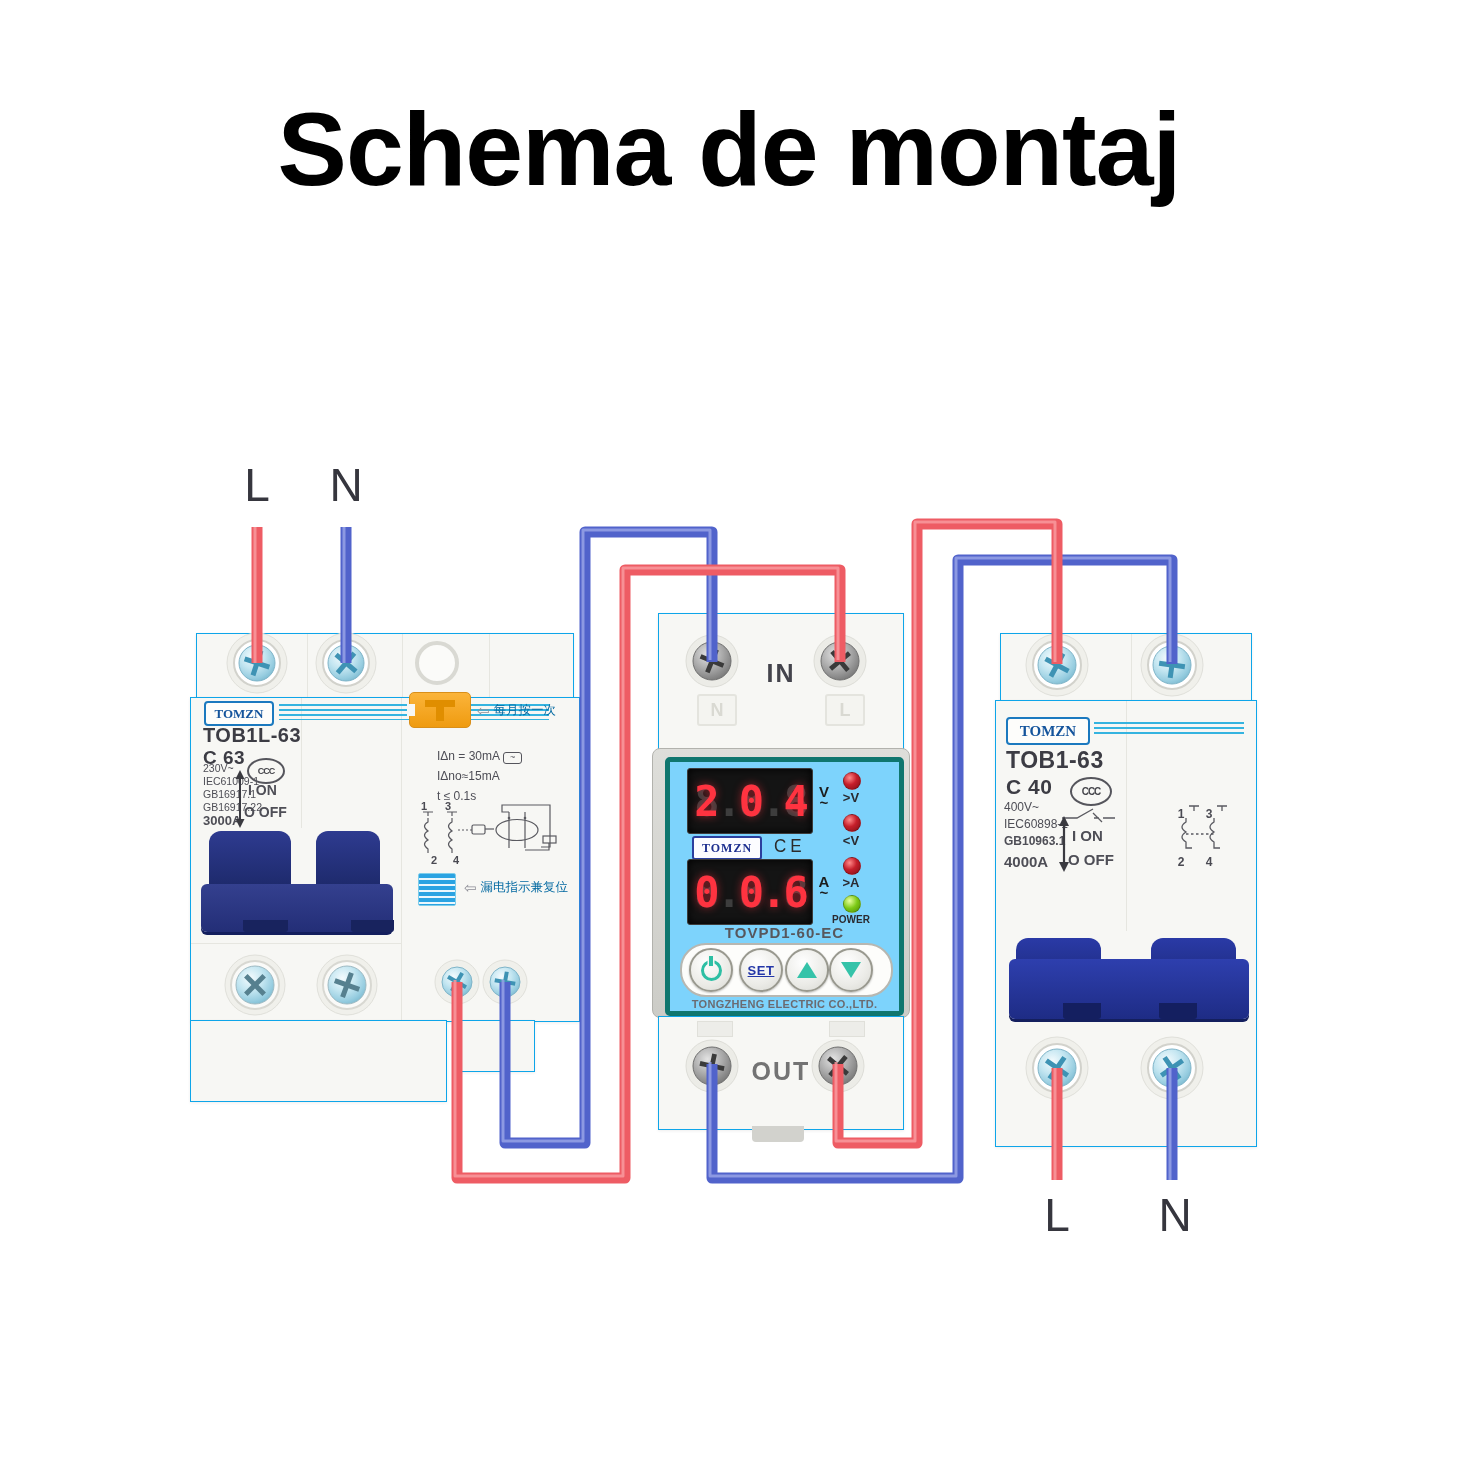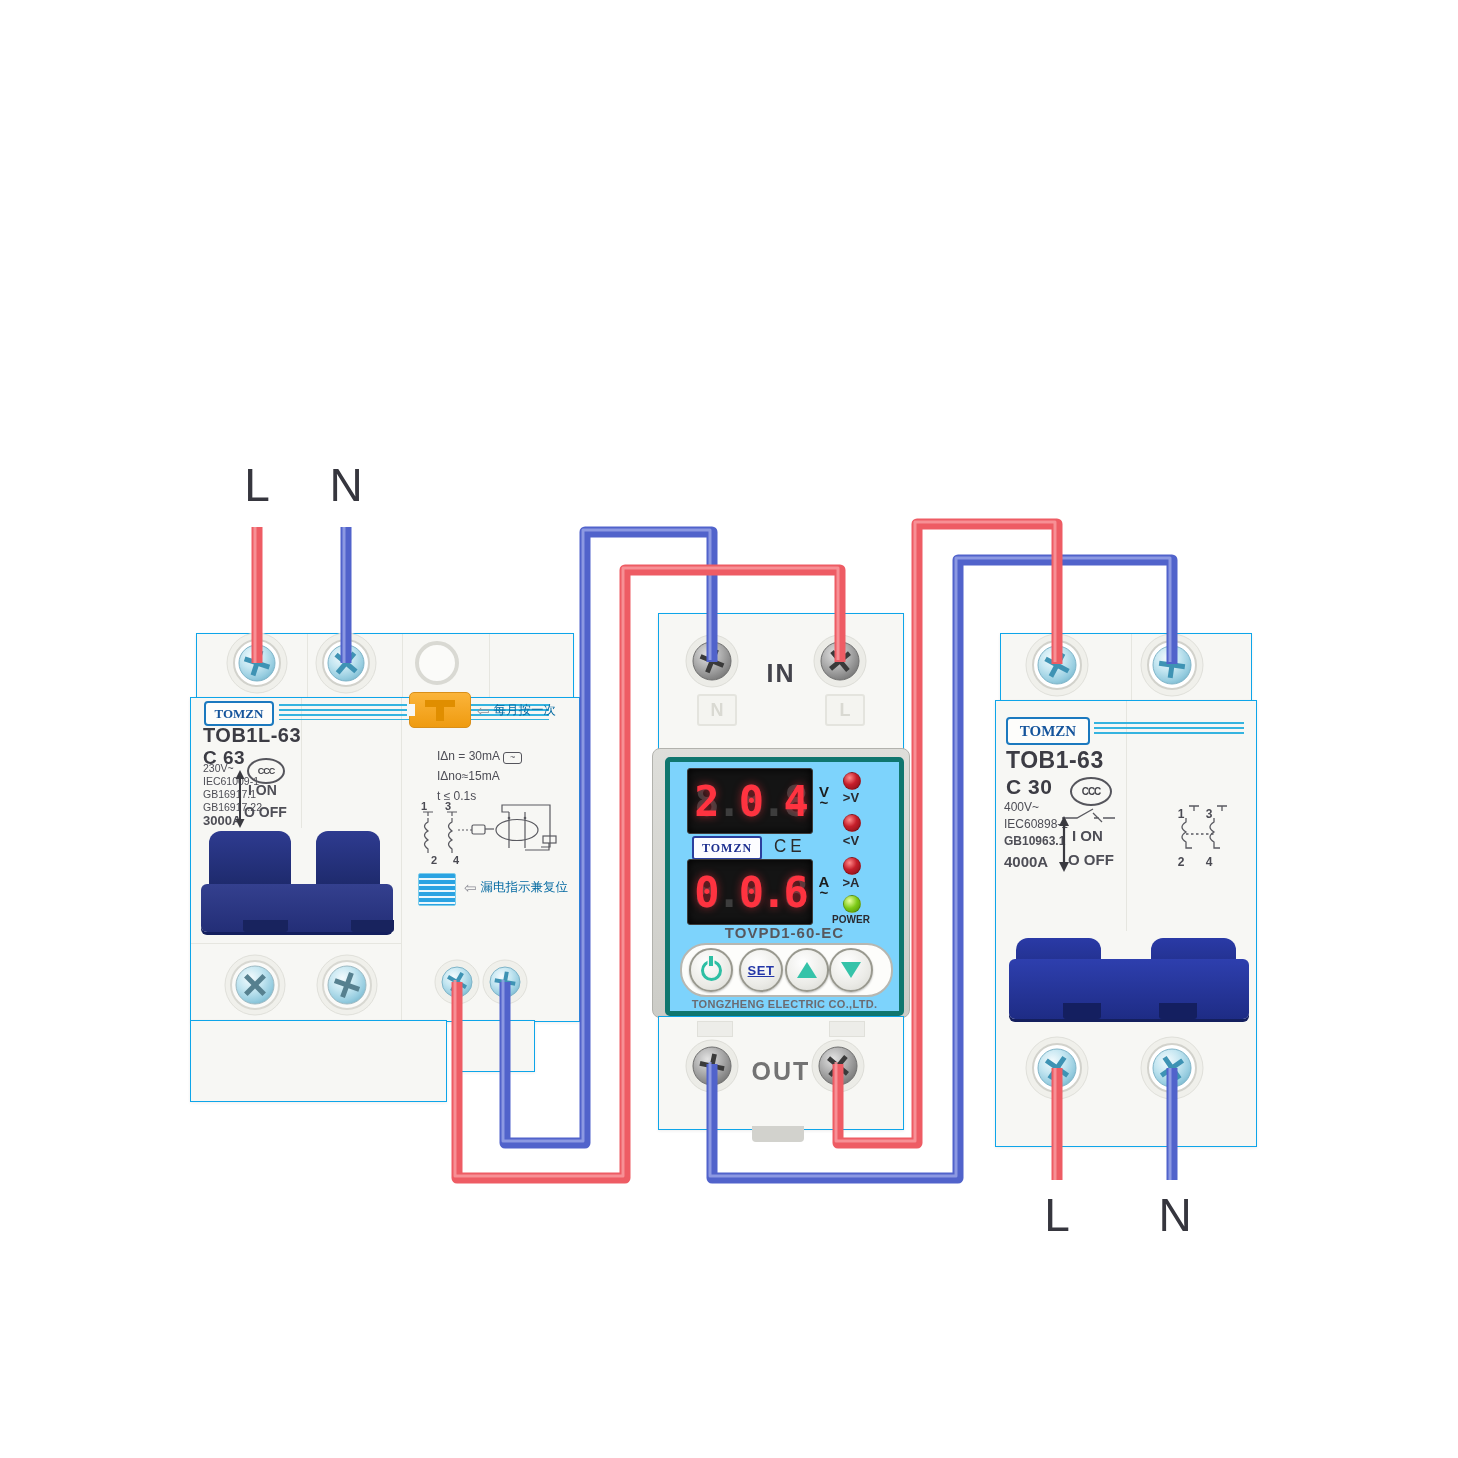--- a/index.html
+++ b/index.html
@@ -70,20 +70,21 @@
   .ctr{text-align:center;}
   .surge{display:inline-flex;align-items:center;justify-content:center;width:17px;height:10px;
          border:1px solid #55555c;border-radius:3px;font-size:9px;color:#55555c;margin-left:3px;line-height:1;}
   svg.overlay{position:absolute;left:0;top:0;z-index:5;pointer-events:none;}
 </style>
 </head>
 <body>
 
 <div class="stage">
 
+  <div class="abs title">Schema de montaj</div>
 
   <div class="abs wlbl" style="left:232px;top:458px;">L</div>
   <div class="abs wlbl" style="left:321px;top:458px;">N</div>
 
   <div class="abs wlbl" style="left:1032px;top:1188px;">L</div>
   <div class="abs wlbl" style="left:1150px;top:1188px;">N</div>
 
   <div class="abs" style="left:190px;top:633px;width:388px;height:472px;">
     <div class="abs panel" style="left:6px;top:0;width:376px;height:64px;">
       <div class="abs seam" style="left:110px;top:0;height:64px;"></div>
@@ -211,21 +212,21 @@
     <div class="abs panel" style="left:5px;top:0;width:250px;height:67px;">
       <div class="abs seam" style="left:130px;top:0;height:67px;"></div>
     </div>
     <div class="abs panel" style="left:0;top:67px;width:260px;height:445px;">
       <div class="abs seam" style="left:130px;top:0;height:230px;"></div>
       <div class="abs logo-box" style="left:10px;top:16px;width:80px;height:24px;font-size:15px;">
         <span>TOMZN</span>
       </div>
       <div class="abs stripes" style="left:98px;top:21px;width:150px;height:15px;"></div>
       <div class="abs mtxt" style="left:10px;top:46px;font-size:23px;">TOB1-63</div>
-      <div class="abs mtxt" style="left:10px;top:74px;font-size:21px;">C 30</div>
+      <div class="abs mtxt" style="left:10px;top:74px;font-size:21px;">C 40</div>
       <div class="abs ccc" style="left:74px;top:76px;width:38px;height:25px;font-size:10px;">CCC</div>
       <div class="abs stxt" style="left:8px;top:98px;font-size:12px;line-height:17px;">
         <span style="display:block;">400V~</span>
         <span style="display:block;">IEC60898-1</span>
         <span style="display:block;font-weight:bold;">GB10963.1</span>
         <span style="display:block;font-size:15px;font-weight:bold;margin-top:3px;">4000A</span>
       </div>
       <div class="abs stxt" style="left:76px;top:126px;font-size:15px;font-weight:bold;">I ON</div>
       <div class="abs stxt" style="left:72px;top:150px;font-size:15px;font-weight:bold;">O OFF</div>
       <div class="abs knob" style="left:20px;top:237px;width:85px;height:63px;background:linear-gradient(180deg,#2a3aa6,#18246f);"></div>

